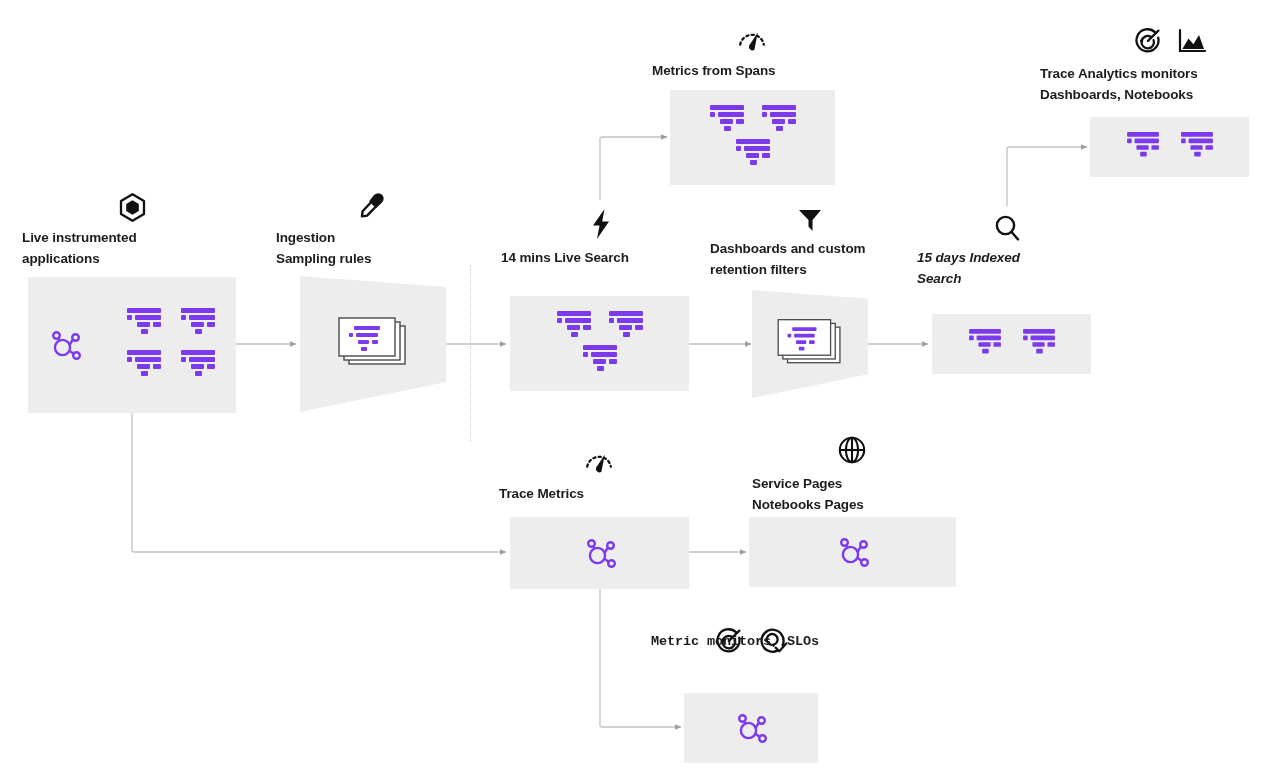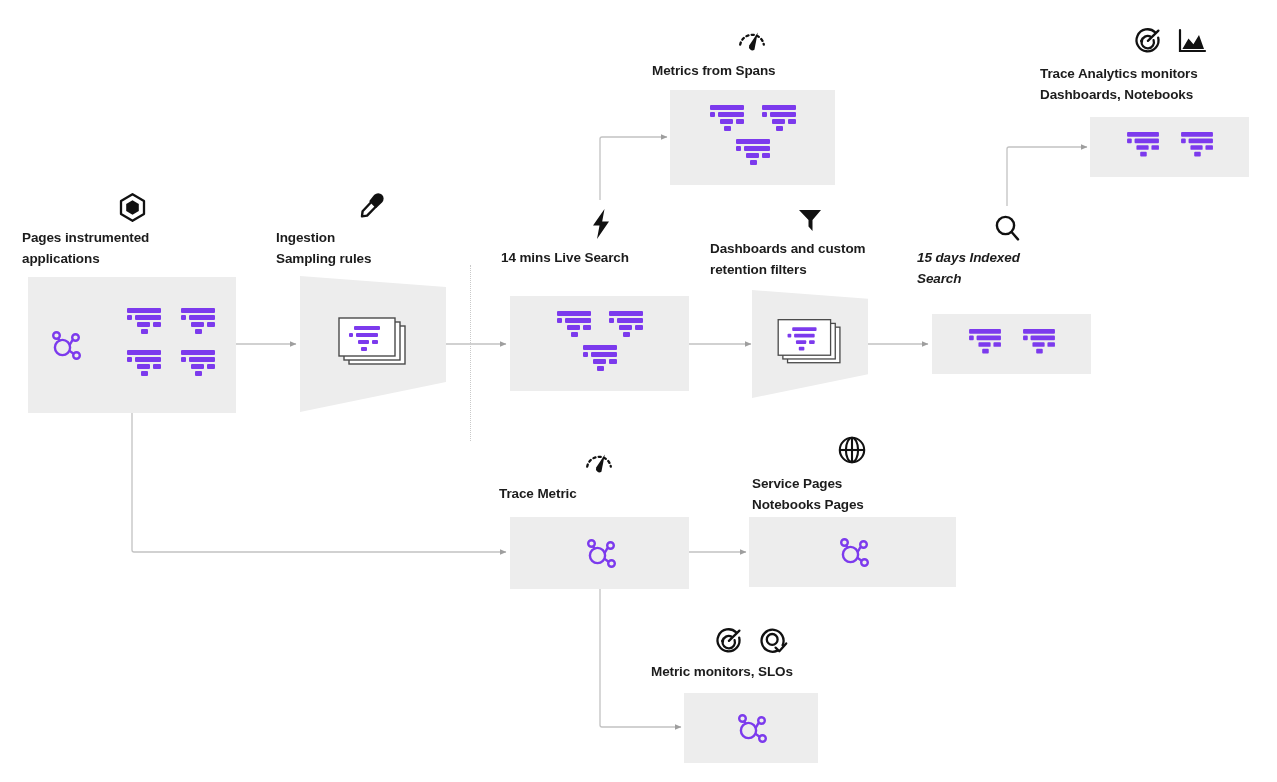--- a/index.html
+++ b/index.html
@@ -141,21 +141,21 @@
 
   <div class="divider" style="left:470px; top:265px; height:176px;"></div>
 
   <div class="stage">
     <div class="icon-row" style="left:52px; top:192px; width:160px; height:30px;">
       <svg class="hdr-icon" width="27" height="29" viewBox="0 0 27 29">
         <path d="M13.5 1.2 L25 7.9 L25 21.1 L13.5 27.8 L2 21.1 L2 7.9 Z" fill="none" stroke="#111" stroke-width="2.3" stroke-linejoin="round"></path>
         <path d="M13.5 7.2 L19.8 10.9 L19.8 18.1 L13.5 21.8 L7.2 18.1 L7.2 10.9 Z" fill="#111"></path>
       </svg>
     </div>
-    <div class="label" style="left:22px; top:228px; width:220px;">Pages instrumented
+    <div class="label" style="left:22px; top:228px; width:220px;">Live instrumented
 applications</div>
 
     <div class="panel" style="left:28px; top:277px; width:208px; height:136px;">
       <div class="glyphs">
         <div style="display:flex; align-items:center; gap:40px;">
           <svg class="node-icon" width="38" height="38" viewBox="0 0 38 38">
             <g fill="none" stroke="#7C3AED" stroke-width="2.4">
               <circle cx="16.5" cy="21.5" r="7.6"></circle>
               <circle cx="10.5" cy="9.5" r="3.3"></circle>
               <circle cx="29.5" cy="11.5" r="3.3"></circle>
@@ -463,21 +463,21 @@
 
   <div class="stage">
     <div class="icon-row" style="left:519px; top:446px; width:160px; height:32px;">
       <svg class="hdr-icon" width="30" height="28" viewBox="0 0 30 28">
         <g fill="none" stroke="#111" stroke-width="2.3" stroke-linecap="round">
           <path d="M3.2 18.6 A12 12 0 0 1 26.8 18.6" stroke-dasharray="2.2 3.2"></path>
         </g>
         <path d="M20.8 6.6 L12.2 19.6 a3.5 3.5 0 0 0 5.2 4.2 Z" fill="#111"></path>
       </svg>
     </div>
-    <div class="label" style="left:499px; top:484px; width:200px;">Trace Metric</div>
+    <div class="label" style="left:499px; top:484px; width:200px;">Trace Metrics</div>
 
     <div class="panel" style="left:510px; top:517px; width:179px; height:72px;">
       <div class="glyphs">
         <svg class="node-icon" width="38" height="38" viewBox="0 0 38 38">
           <g fill="none" stroke="#7C3AED" stroke-width="2.4">
             <circle cx="16.5" cy="21.5" r="7.6"></circle>
             <circle cx="10.5" cy="9.5" r="3.3"></circle>
             <circle cx="29.5" cy="11.5" r="3.3"></circle>
             <circle cx="30.5" cy="29.5" r="3.3"></circle>
             <path d="M12.2 12.6 L14.5 15.2"></path>
@@ -531,21 +531,21 @@
         <circle cx="8.6" cy="14.9" r="1.6" fill="#111"></circle>
       </svg>
       <svg class="hdr-icon" width="30" height="30" viewBox="0 0 30 30">
         <g fill="none" stroke="#111" stroke-width="2.3" stroke-linecap="round" stroke-linejoin="round">
           <path d="M24.6 19.2 A11 11 0 1 0 19.4 24.6"></path>
           <circle cx="14.2" cy="13.4" r="5.4"></circle>
           <path d="M17.6 21.6 L21.3 25.3 L28.2 17.4"></path>
         </g>
       </svg>
     </div>
-    <div class="label" style="left:651px; top:662px; width:200px;">Metric monitors, SLOs</div>
+    <div class="label" style="left:651px; top:632px; width:200px;font-family:Liberation Mono, monospace;">Metric monitors, SLOs</div>
 
     <div class="panel" style="left:684px; top:693px; width:134px; height:70px;">
       <div class="glyphs">
         <svg class="node-icon" width="38" height="38" viewBox="0 0 38 38">
           <g fill="none" stroke="#7C3AED" stroke-width="2.4">
             <circle cx="16.5" cy="21.5" r="7.6"></circle>
             <circle cx="10.5" cy="9.5" r="3.3"></circle>
             <circle cx="29.5" cy="11.5" r="3.3"></circle>
             <circle cx="30.5" cy="29.5" r="3.3"></circle>
             <path d="M12.2 12.6 L14.5 15.2"></path>

